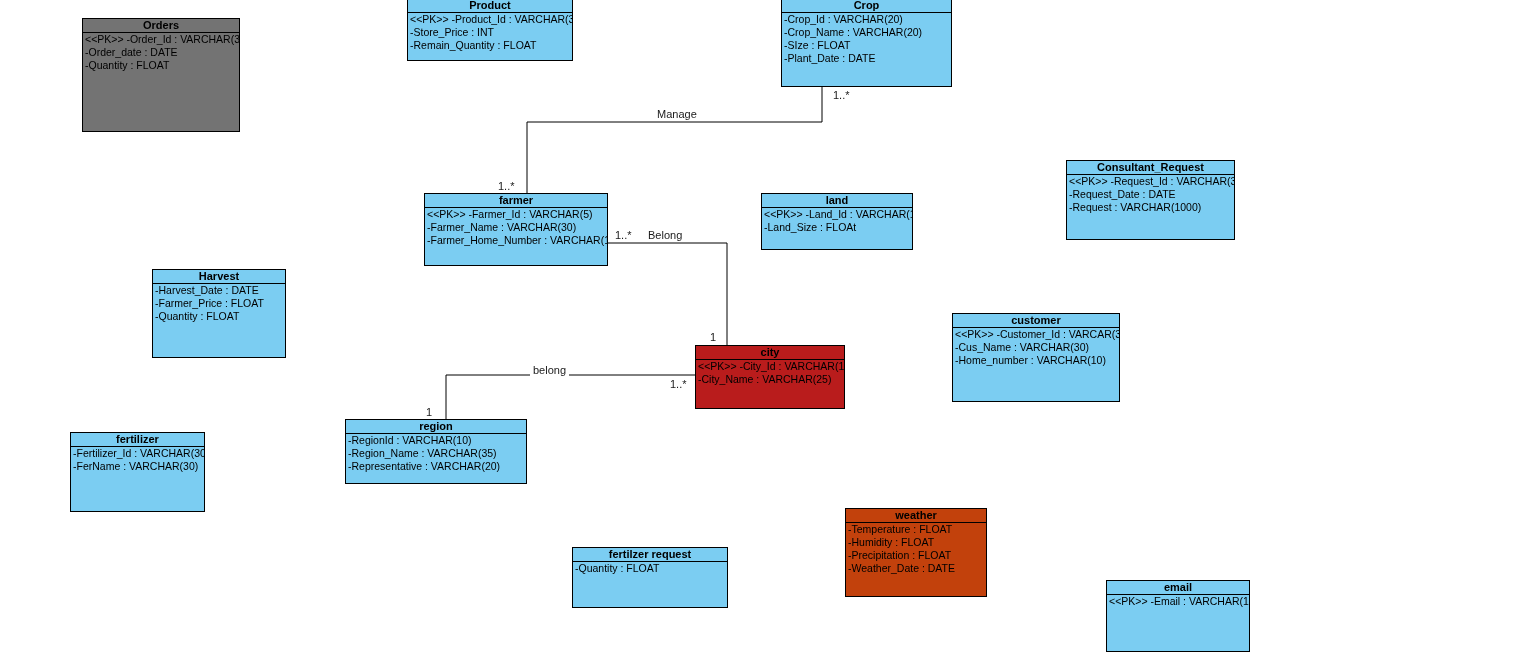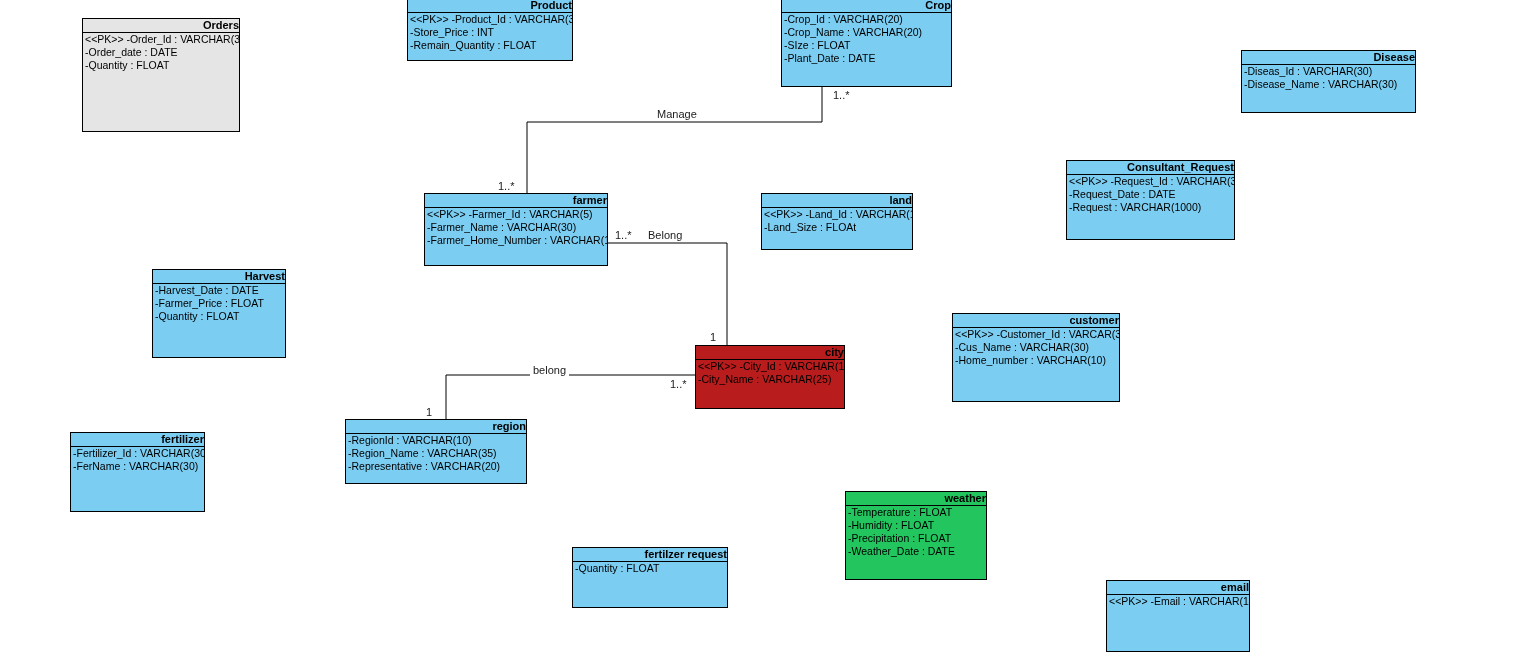--- a/index.html
+++ b/index.html
@@ -7,21 +7,21 @@
     position:relative; width:1537px; height:670px;
     overflow:hidden; background:#ffffff;
     font-family:"Liberation Sans", sans-serif;
   }
   #connector-layer { position:absolute; left:0; top:0; width:1537px; height:670px; }
   .entity {
     position:absolute; background:#7bcdf2; border:1px solid #000000;
     box-sizing:border-box; color:#000000;
   }
   .entity-title {
-    font-size:11px; font-weight:bold; text-align:right;
+    font-size:11px; font-weight:bold; text-align:center;
     height:13px; line-height:13px; border-bottom:1px solid #000000;
     overflow:hidden; white-space:nowrap;
   }
   .attr {
     font-size:10.5px; height:13px; line-height:13px;
     padding-left:2px; white-space:nowrap; overflow:hidden;
   }
   .conn-label {
     position:absolute; font-size:11px; color:#1a1a1a;
     white-space:nowrap; line-height:12px;
@@ -30,43 +30,38 @@
 </style>
 </head>
 <body>
 
 <div id="canvas">
   <svg id="connector-layer" width="1537" height="670" viewBox="0 0 1537 670">
       <polyline points="822,87 822,122 527,122 527,193" fill="none" stroke="#000000" stroke-width="1"></polyline>
       <polyline points="608,243 727,243 727,345" fill="none" stroke="#000000" stroke-width="1"></polyline>
       <polyline points="446,419 446,375 695,375" fill="none" stroke="#000000" stroke-width="1"></polyline>
     </svg>
-<div class="entity" style="left: 82px; top: 18px; width: 158px; height: 114px; background: #e5e5e5; border-color: rgb(0, 0, 0);">
+<div class="entity" style="left: 82px; top: 18px; width: 158px; height: 114px; background: #737373; border-color: rgb(0, 0, 0);">
       <div class="entity-title">Orders</div>
       <div class="attr">&lt;&lt;PK&gt;&gt; -Order_Id : VARCHAR(30)</div>
       <div class="attr">-Order_date : DATE</div>
       <div class="attr">-Quantity : FLOAT</div>
     </div>
     <div class="entity" style="left: 407px; top: -2px; width: 166px; height: 63px; background: rgb(123, 205, 242); border-color: rgb(0, 0, 0);">
       <div class="entity-title">Product</div>
       <div class="attr">&lt;&lt;PK&gt;&gt; -Product_Id : VARCHAR(30)</div>
       <div class="attr">-Store_Price : INT</div>
       <div class="attr">-Remain_Quantity : FLOAT</div>
     </div>
     <div class="entity" style="left: 781px; top: -2px; width: 171px; height: 89px; background: rgb(123, 205, 242); border-color: rgb(0, 0, 0);">
       <div class="entity-title">Crop</div>
       <div class="attr">-Crop_Id : VARCHAR(20)</div>
       <div class="attr">-Crop_Name : VARCHAR(20)</div>
       <div class="attr">-SIze : FLOAT</div>
       <div class="attr">-Plant_Date : DATE</div>
-    </div>
-    <div class="entity" style="left: 1241px; top: 50px; width: 175px; height: 63px; background: rgb(123, 205, 242); border-color: rgb(0, 0, 0);">
-      <div class="entity-title">Disease</div>
-      <div class="attr">-Diseas_Id : VARCHAR(30)</div>
-      <div class="attr">-Disease_Name : VARCHAR(30)</div>
     </div>
     <div class="entity" style="left: 1066px; top: 160px; width: 169px; height: 80px; background: rgb(123, 205, 242); border-color: rgb(0, 0, 0);">
       <div class="entity-title">Consultant_Request</div>
       <div class="attr">&lt;&lt;PK&gt;&gt; -Request_Id : VARCHAR(30)</div>
       <div class="attr">-Request_Date : DATE</div>
       <div class="attr">-Request : VARCHAR(1000)</div>
     </div>
     <div class="entity" style="left: 424px; top: 193px; width: 184px; height: 73px; background: rgb(123, 205, 242); border-color: rgb(0, 0, 0);">
       <div class="entity-title">farmer</div>
       <div class="attr">&lt;&lt;PK&gt;&gt; -Farmer_Id : VARCHAR(5)</div>
@@ -99,21 +94,21 @@
       <div class="entity-title">region</div>
       <div class="attr">-RegionId : VARCHAR(10)</div>
       <div class="attr">-Region_Name : VARCHAR(35)</div>
       <div class="attr">-Representative : VARCHAR(20)</div>
     </div>
     <div class="entity" style="left: 70px; top: 432px; width: 135px; height: 80px; background: rgb(123, 205, 242); border-color: rgb(0, 0, 0);">
       <div class="entity-title">fertilizer</div>
       <div class="attr">-Fertilizer_Id : VARCHAR(30)</div>
       <div class="attr">-FerName : VARCHAR(30)</div>
     </div>
-    <div class="entity" style="left: 845px; top: 491px; width: 142px; height: 89px; background: #22c55e; border-color: rgb(0, 0, 0);">
+    <div class="entity" style="left: 845px; top: 508px; width: 142px; height: 89px; background: #c2410c; border-color: rgb(0, 0, 0);">
       <div class="entity-title">weather</div>
       <div class="attr">-Temperature : FLOAT</div>
       <div class="attr">-Humidity : FLOAT</div>
       <div class="attr">-Precipitation : FLOAT</div>
       <div class="attr">-Weather_Date : DATE</div>
     </div>
     <div class="entity" style="left: 572px; top: 547px; width: 156px; height: 61px; background: rgb(123, 205, 242); border-color: rgb(0, 0, 0);">
       <div class="entity-title">fertilzer request</div>
       <div class="attr">-Quantity : FLOAT</div>
     </div>

